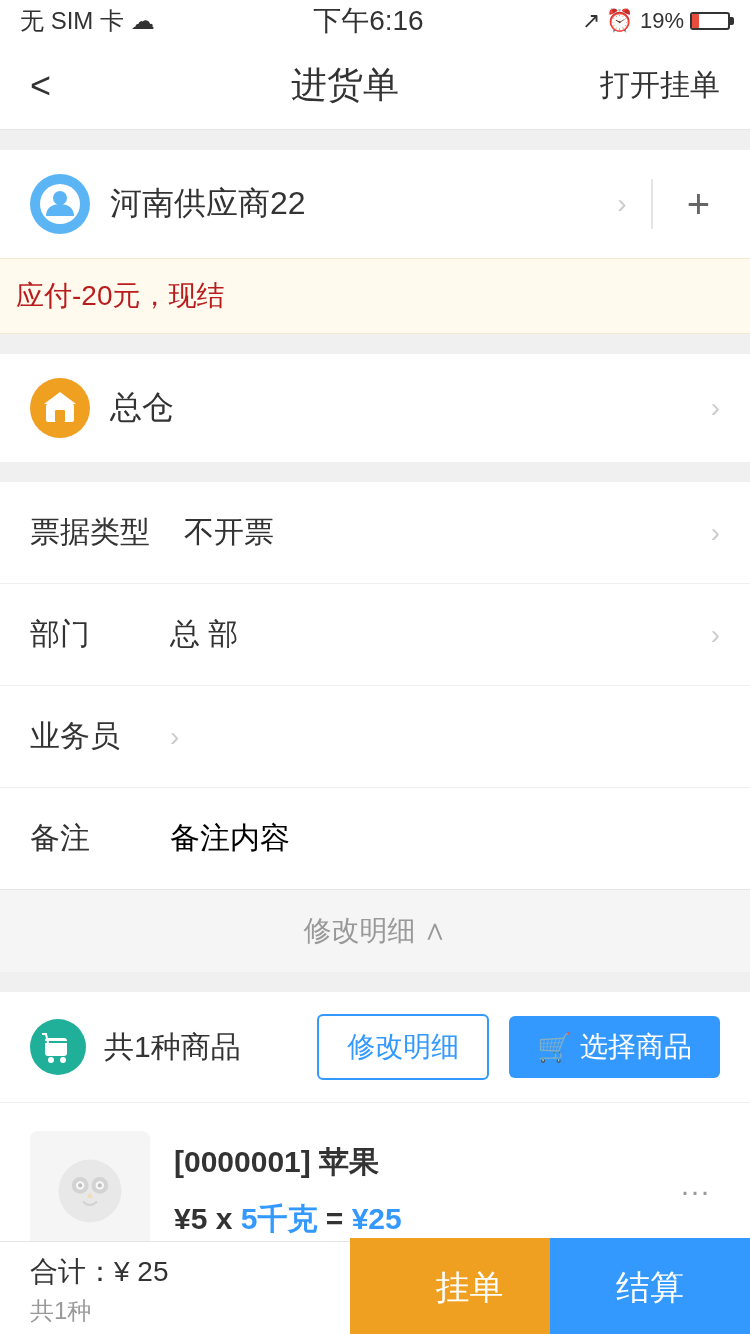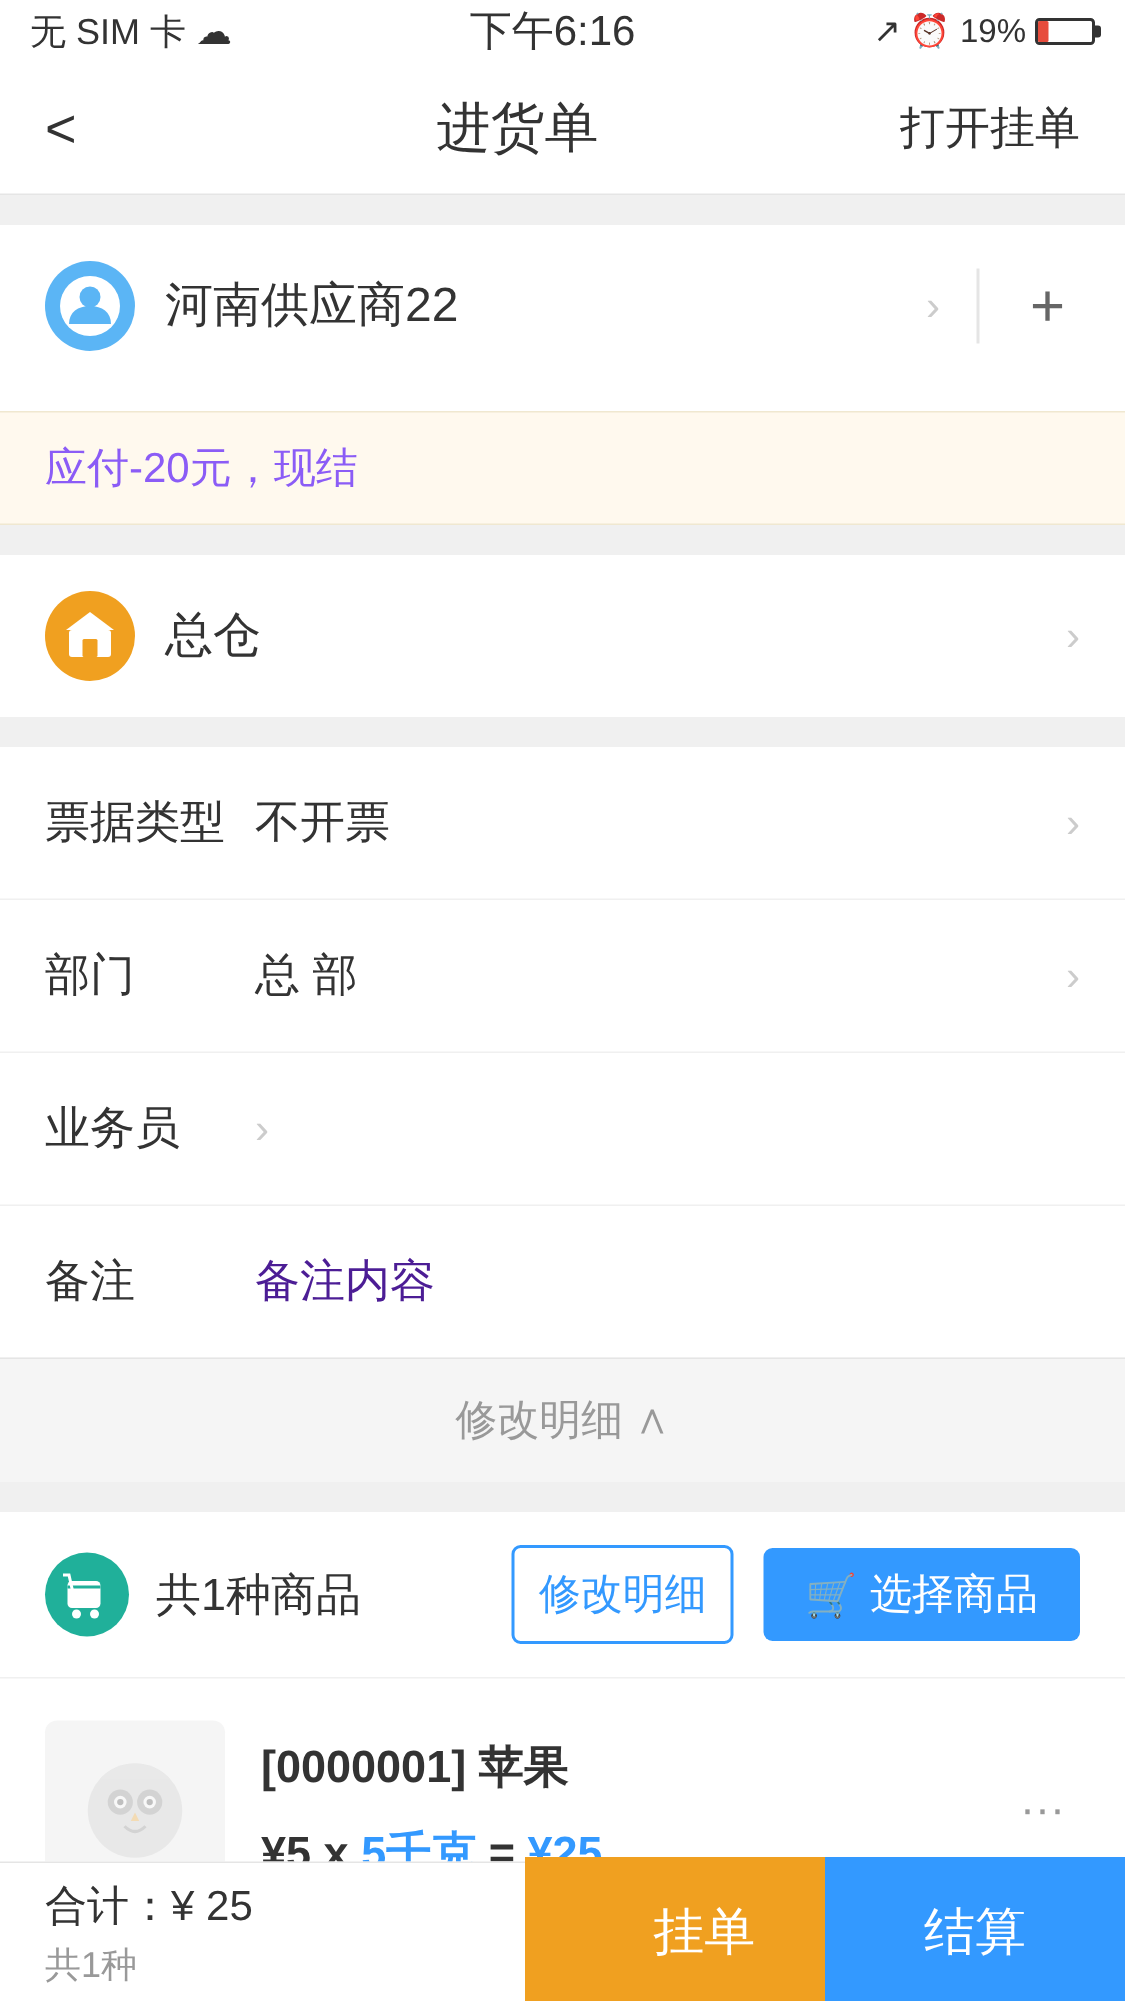--- a/index.html
+++ b/index.html
@@ -134,26 +134,25 @@
     .add-btn {
       font-size: 40px;
       color: #666;
       cursor: pointer;
       padding: 0 10px;
     }
 
     
     .notice-bar {
       background: #fff9ee;
-      padding: 18px 30px;
-      font-size: 28px;
-      color: #8b5cf6;
+      padding: 18px 16px;
+      font-size: 28px;
+      color: #b91c1c;
       border-top: 1px solid #f0e8d0;
       border-bottom: 1px solid #f0e8d0;
-      margin-top: 16px;
     }
 
     
     .warehouse-row {
       background: #fff;
       display: flex;
       align-items: center;
       padding: 24px 30px;
     }
     .warehouse-icon {
@@ -184,21 +183,21 @@
       color: #333;
       width: 140px;
       flex-shrink: 0;
     }
     .form-value {
       flex: 1;
       font-size: 30px;
       color: #333;
     }
     .form-placeholder {
-      color: #4c1d95;
+      color: #000000;
     }
 
     
     .collapse-bar {
       background: #f5f5f5;
       text-align: center;
       padding: 22px 0;
       font-size: 28px;
       color: #999;
       cursor: pointer;
@@ -223,21 +222,21 @@
     .product-count {
       flex: 1;
       font-size: 30px;
       color: #333;
     }
     .btn-modify {
       border: 2px solid #3399ff;
       color: #3399ff;
       background: #fff;
       border-radius: 6px;
-      padding: 12px 16px;
+      padding: 12px 28px;
       font-size: 28px;
       cursor: pointer;
       margin-right: 20px;
     }
     .btn-select {
       background: #3399ff;
       color: #fff;
       border: none;
       border-radius: 6px;
       padding: 12px 28px;
@@ -406,21 +405,21 @@
       </svg>
     </div>
     <div class="warehouse-name">总仓</div>
     <span class="chevron">›</span>
   </div>
 </div>
 
 <div class="section-gap"></div>
 
 <div class="card">
-  <div class="form-row" style="border-top:none;">
+  <div class="form-row" style="border-top:none;gap:14px;">
     <div class="form-label">票据类型</div>
     <div class="form-value">不开票</div>
     <span class="chevron">›</span>
   </div>
   <div class="form-row">
     <div class="form-label">部门</div>
     <div class="form-value">总 部</div>
     <span class="chevron">›</span>
   </div>
   <div class="form-row">

